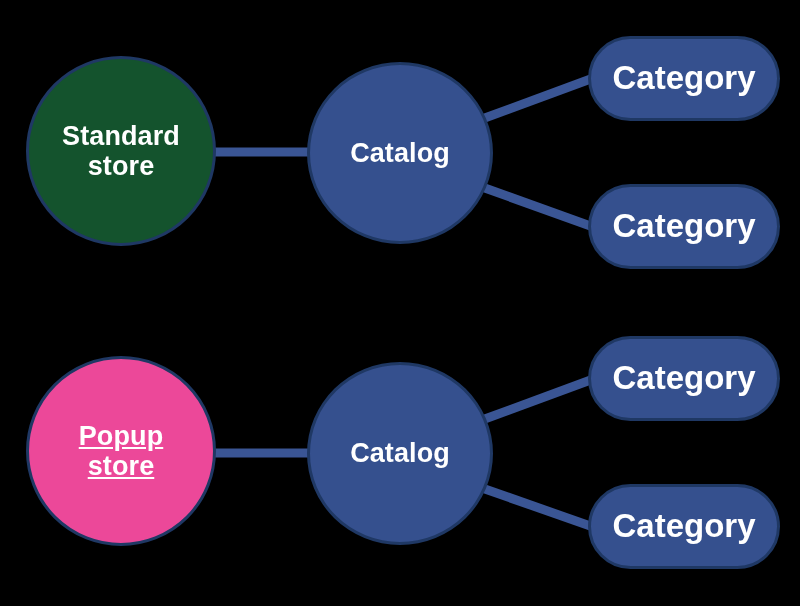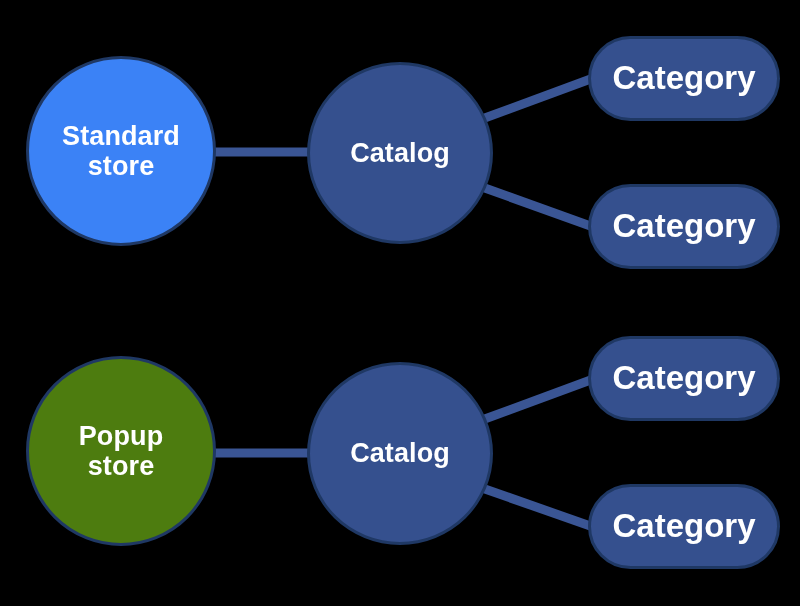--- a/index.html
+++ b/index.html
@@ -77,38 +77,38 @@
 
     <line x1="482" y1="187" x2="596" y2="228" stroke="#3A5594" stroke-width="9" stroke-linecap="butt"></line>
 
     <line x1="210" y1="453" x2="312" y2="453" stroke="#3A5594" stroke-width="9" stroke-linecap="butt"></line>
 
     <line x1="482" y1="420" x2="596" y2="378" stroke="#3A5594" stroke-width="9" stroke-linecap="butt"></line>
 
     <line x1="482" y1="488" x2="596" y2="528" stroke="#3A5594" stroke-width="9" stroke-linecap="butt"></line>
   </svg>
 
-  <div class="node node-circle store-top" style="background: #3b82f6; border-color: rgb(31, 56, 100); color: rgb(255, 255, 255);">
+  <div class="node node-circle store-top" style="background: #14532d; border-color: rgb(31, 56, 100); color: rgb(255, 255, 255);">
     <span class="node-label">Standard
 store</span>
   </div>
 
   <div class="node node-circle catalog-top" style="background: rgb(53, 80, 142); border-color: rgb(31, 56, 100); color: rgb(255, 255, 255);">
     <span class="node-label">Catalog</span>
   </div>
 
   <div class="node node-pill cat-top-1" style="background: rgb(53, 80, 142); border-color: rgb(31, 56, 100); color: rgb(255, 255, 255);">
     <span class="node-label">Category</span>
   </div>
 
   <div class="node node-pill cat-top-2" style="background: rgb(53, 80, 142); border-color: rgb(31, 56, 100); color: rgb(255, 255, 255);">
     <span class="node-label">Category</span>
   </div>
 
-  <div class="node node-circle store-bottom" style="background: #4d7c0f; border-color: rgb(31, 56, 100); color: rgb(255, 255, 255);">
+  <div class="node node-circle store-bottom" style="background: #ec4899; border-color: rgb(31, 56, 100); color: rgb(255, 255, 255); text-decoration: underline;">
     <span class="node-label">Popup
 store</span>
   </div>
 
   <div class="node node-circle catalog-bottom" style="background: rgb(53, 80, 142); border-color: rgb(31, 56, 100); color: rgb(255, 255, 255);">
     <span class="node-label">Catalog</span>
   </div>
 
   <div class="node node-pill cat-bottom-1" style="background: rgb(53, 80, 142); border-color: rgb(31, 56, 100); color: rgb(255, 255, 255);">
     <span class="node-label">Category</span>

